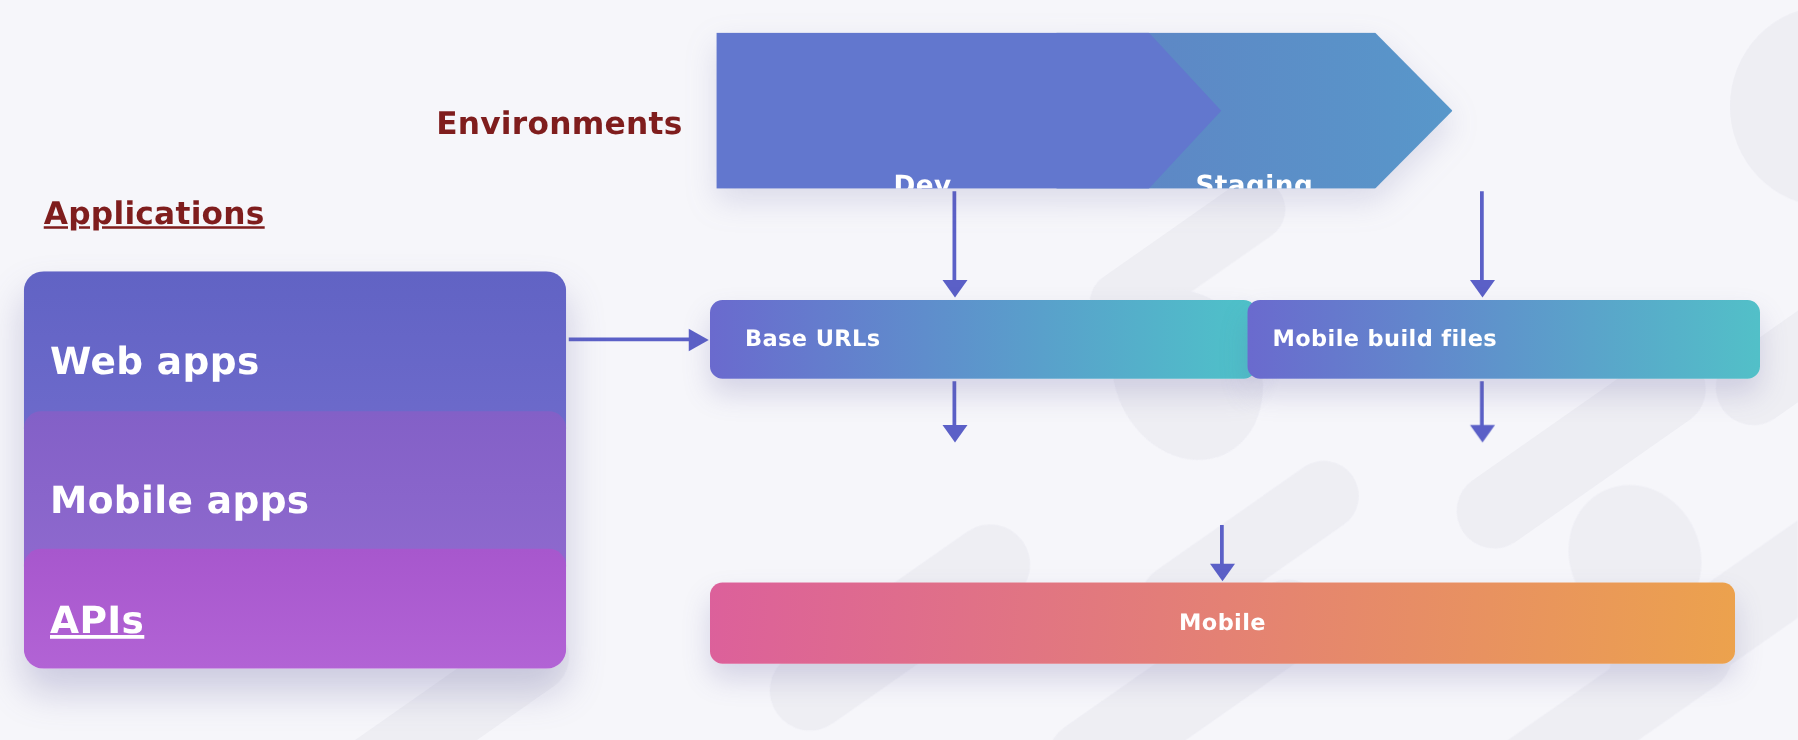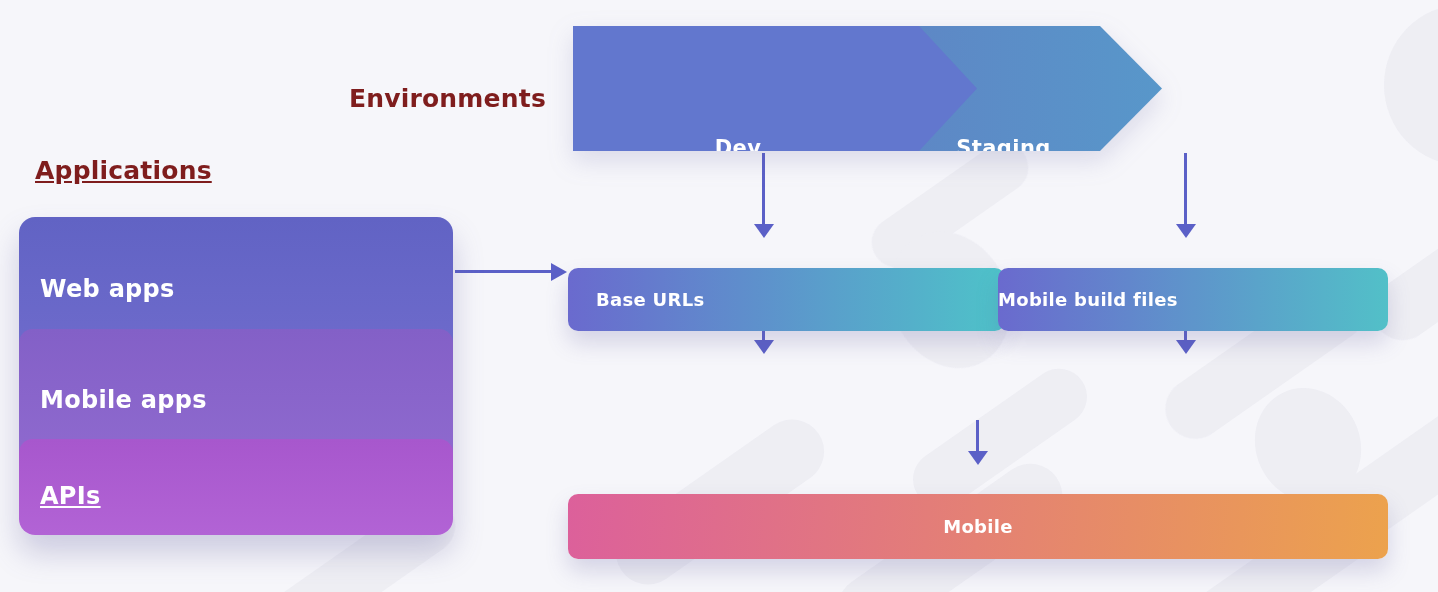--- a/index.html
+++ b/index.html
@@ -31,36 +31,36 @@
     background:linear-gradient(90deg,#49b2bd,#5abdc8);
     clip-path:polygon(0 0,calc(100% - 65px) 0,100% 50%,calc(100% - 65px) 100%,0 100%);
     padding-right:16px;}
 
   .appstack{
     position:absolute;left:19px;top:217px;width:434px;height:318px;z-index:3;
     border-radius:16px;overflow:hidden;
     box-shadow:0 18px 30px rgba(96,92,158,.28);
   }
   .band{position:relative;display:flex;align-items:center;padding-left:21px;
-    color:#fff;font-size:24px;font-weight:700;letter-spacing:.3px;}
+    color:#fff;font-size:30px;font-weight:700;letter-spacing:.3px;}
   .band .lbl{position:relative;top:9px;}
   .band.b1{height:126px;z-index:1;background:linear-gradient(180deg,#6163c4,#6d6acb);}
   .band.b2{height:124px;margin-top:-14px;z-index:2;border-radius:14px 14px 0 0;
     background:linear-gradient(180deg,#8360c7,#8e69ce);text-align:center;}
   .band.b3{height:96px;margin-top:-14px;z-index:3;border-radius:14px 14px 0 0;
     background:linear-gradient(180deg,#a757cd,#b263d5);text-decoration:underline;}
 
   .box{
     position:absolute;z-index:3;display:flex;align-items:center;
     color:#fff;font-weight:700;font-size:18px;letter-spacing:.3px;
-    border-radius:10px;box-shadow:0 12px 22px rgba(96,92,158,.22);margin-top:28px;
+    border-radius:10px;box-shadow:0 12px 22px rgba(96,92,158,.22);
   }
   .box.base{left:568px;top:240px;width:409px;height:63px;padding-left:28px;
     background:linear-gradient(90deg,#6a6ace,#4ec3c9);}
-  .box.mbf{left:998px;top:240px;width:390px;height:63px;
+  .box.mbf{left:998px;top:240px;width:390px;height:63px;padding-left:20px;
     background:linear-gradient(90deg,#6a6ace,#52c0c8);}
   .box.plans{left:568px;top:355px;width:820px;height:63px;justify-content:center;
     background:linear-gradient(90deg,#6a5fca,#c84fd5);}
   .box.tests{left:568px;top:466px;width:820px;height:65px;justify-content:center;
     background:linear-gradient(95deg,#dc609b,#eca24d);}
 
   .av{position:absolute;z-index:2;width:3px;background:#5b60c7;}
   .av::after{content:"";position:absolute;left:50%;transform:translateX(-50%);
     bottom:-13px;border:10px solid transparent;border-bottom:0;border-top:14px solid #5b60c7;}
   .av.a1{left:762px;top:153px;height:72px;}

